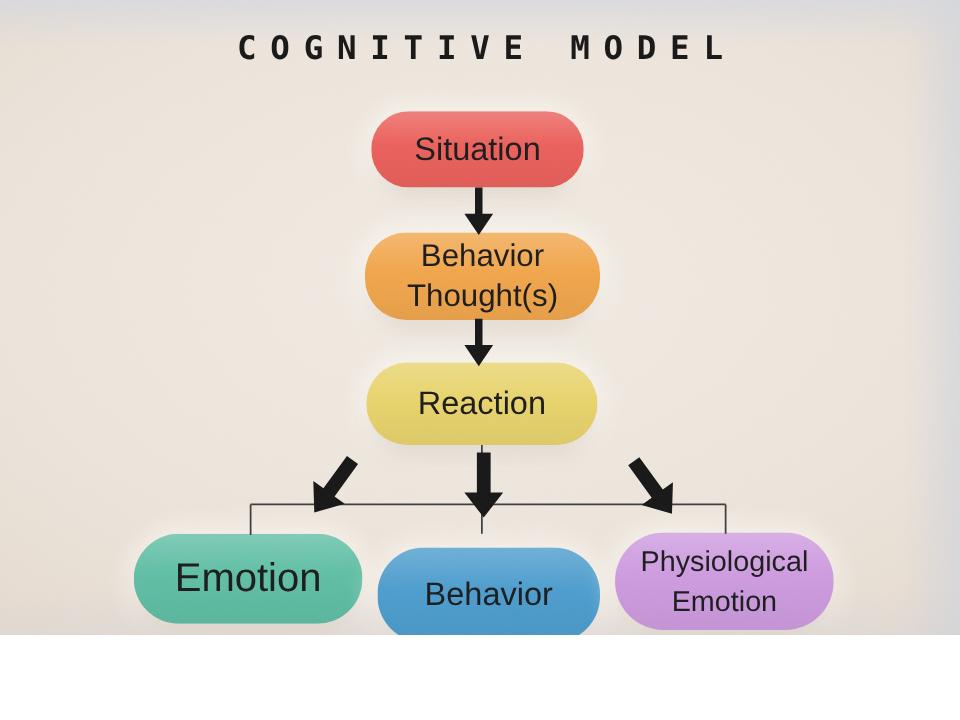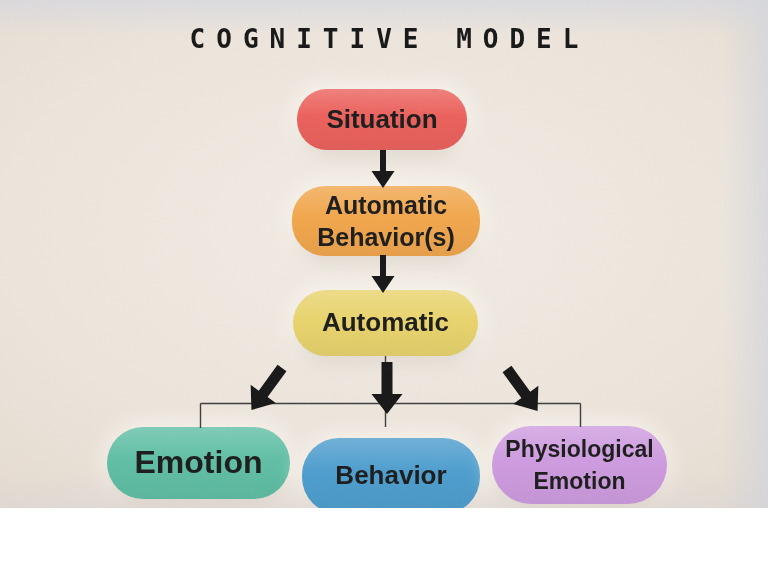--- a/index.html
+++ b/index.html
@@ -23,21 +23,21 @@
     font-weight:700;
     font-size:26px;
     letter-spacing:11px;
     text-indent:11px;
     color:#161616;
   }
   .node {
     position:absolute;
     display:flex; align-items:center; justify-content:center;
     text-align:center;
-    font-weight:700;
+    font-weight:400;
     color:#1b1b1b;
     line-height:1.3;
     box-shadow: 0 0 20px 6px rgba(255,253,247,.55),
                 0 12px 18px -9px rgba(130,105,85,.38);
     background-image: linear-gradient(180deg, rgba(255,255,255,.20), rgba(255,255,255,0) 45%, rgba(0,0,0,.05));
   }
   .node-situation { left:297px; top:89px;  width:170px; height:61px; border-radius:30px; font-size:26px; }
   .node-automatic { left:292px; top:186px; width:188px; height:70px; border-radius:33px; font-size:25px; padding:0 14px; box-sizing:border-box; }
   .node-reaction  { left:293px; top:290px; width:185px; height:66px; border-radius:33px; font-size:26px; }
   .node-emotion   { left:107px; top:427px; width:183px; height:72px; border-radius:36px; font-size:32px; }
@@ -50,25 +50,25 @@
 
 <div class="canvas">
 
   <div class="title">COGNITIVE MODEL</div>
 
   <div class="node node-situation" style="background-color: rgb(236, 96, 91);">
     <span>Situation</span>
   </div>
 
   <div class="node node-automatic" style="background-color: rgb(242, 166, 75);">
-    <span>Automatic Behavior(s)</span>
+    <span>Behavior Thought(s)</span>
   </div>
 
   <div class="node node-reaction" style="background-color: rgb(233, 212, 108);">
-    <span>Automatic</span>
+    <span>Reaction</span>
   </div>
 
   <div class="node node-emotion" style="background-color: rgb(95, 191, 165);">
     <span>Emotion</span>
   </div>
 
   <div class="node node-behavior" style="background-color: rgb(76, 157, 206); margin-top: 12px;">
     <span>Behavior</span>
   </div>
 

